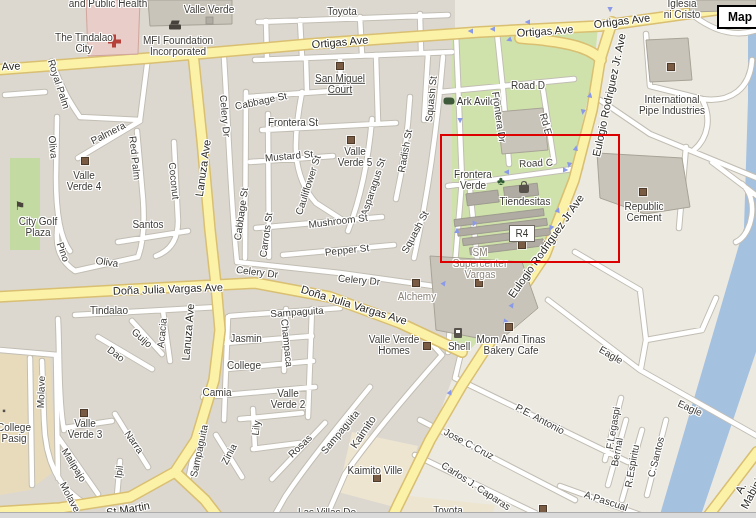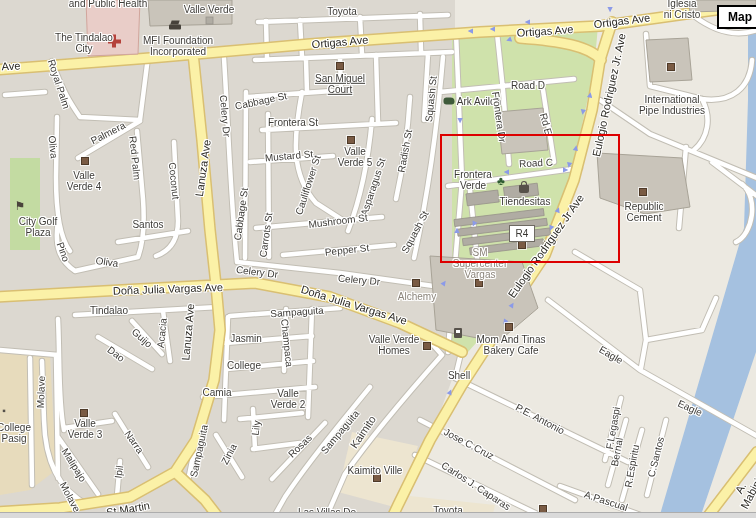--- a/index.html
+++ b/index.html
@@ -188,21 +188,21 @@
       <div class="lbl" style="left: 300px; top: 446px; --r: -44deg;">Rosas</div>
       <div class="lbl" style="left: 199px; top: 451px; --r: -78deg;">Sampaguita</div>
       <div class="lbl" style="left: 340px; top: 432px; --r: -50deg;">Sampaguita</div>
       <div class="lbl md" style="left: 363px; top: 432px; --r: -56deg;">Kaimito</div>
       <div class="lbl" style="left: 375px; top: 471px;">Kaimito Ville</div>
       <div class="lbl" style="left: 327px; top: 513px;">Las Villas De</div>
       <div class="lbl" style="left: 448px; top: 511px;">Toyota</div>
       <div class="lbl gy" style="left: 417px; top: 297px;">Alchemy</div>
       <div class="lbl" style="left: 394px; top: 345px;">Valle Verde
 Homes</div>
-      <div class="lbl" style="left: 459px; top: 347px; margin-top: 29px;">Shell</div>
+      <div class="lbl" style="left: 459px; top: 347px;">Shell</div>
       <div class="lbl" style="left: 511px; top: 345px;">Mom And Tinas
 Bakery Cafe</div>
       <div class="lbl" style="left: 611px; top: 355px; --r: 30deg;">Eagle</div>
       <div class="lbl" style="left: 690px; top: 408px; --r: 24deg;">Eagle</div>
       <div class="lbl" style="left: 540px; top: 419px; --r: 28deg;">P.E. Antonio</div>
       <div class="lbl" style="left: 469px; top: 444px; --r: 28deg;">Jose C.Cruz</div>
       <div class="lbl" style="left: 476px; top: 486px; --r: 33deg;">Carlos J. Caparas</div>
       <div class="lbl" style="left: 613px; top: 428px; --r: -80deg;">F.Legaspi</div>
       <div class="lbl" style="left: 617px; top: 452px; --r: -80deg;">Bernal</div>
       <div class="lbl" style="left: 632px; top: 466px; --r: -80deg;">R.Espiritu</div>

